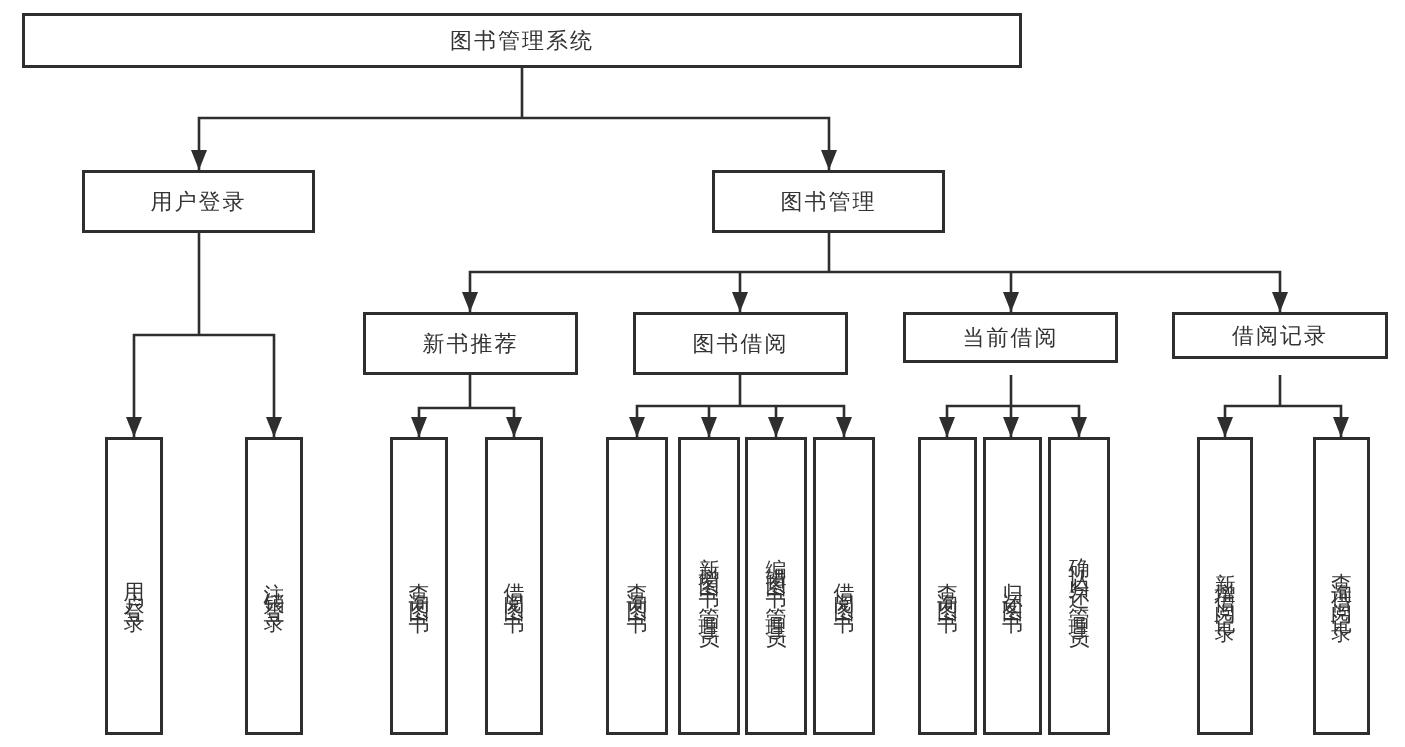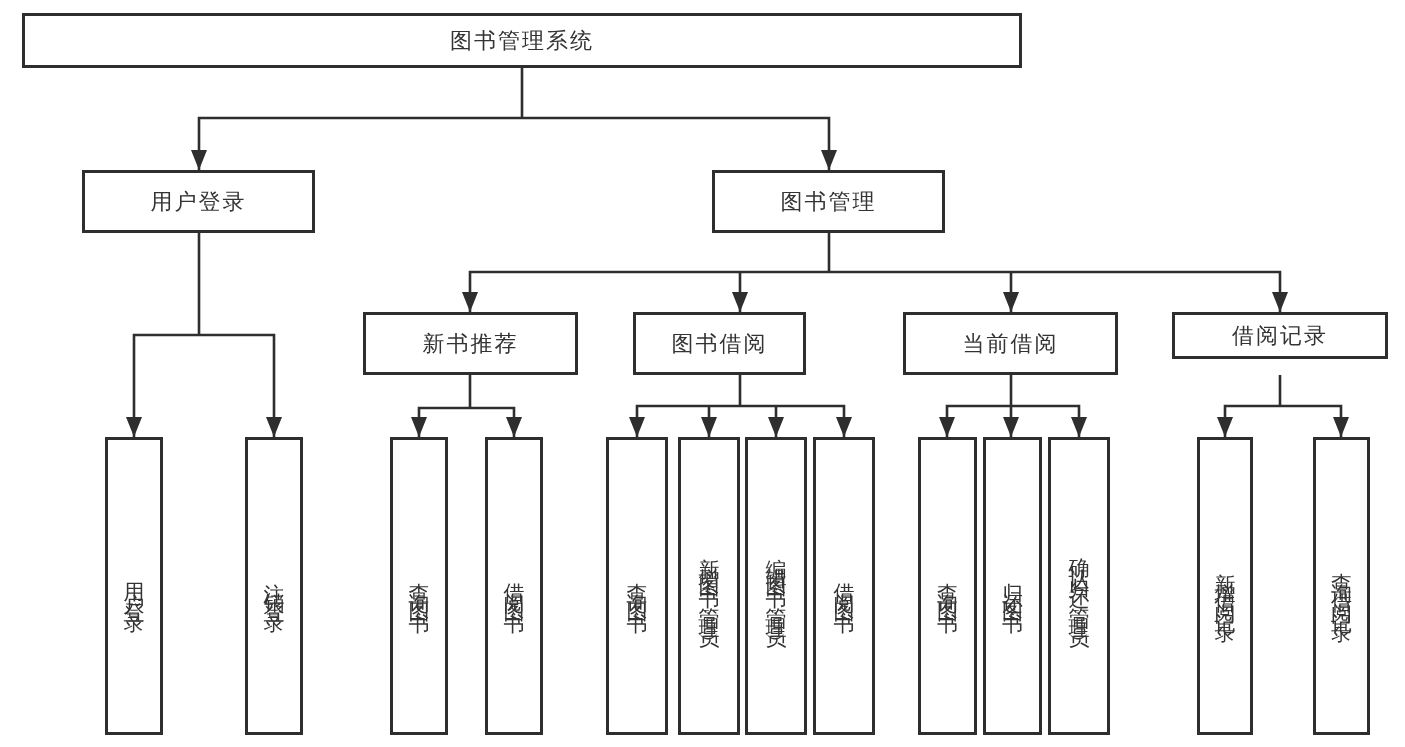--- a/index.html
+++ b/index.html
@@ -96,24 +96,24 @@
   <div class="box hbox" style="left:82px;top:170px;width:233px;height:63px">
     <span>用户登录</span>
   </div>
   <div class="box hbox" style="left:712px;top:170px;width:233px;height:63px">
     <span>图书管理</span>
   </div>
 
   <div class="box hbox" style="left:363px;top:312px;width:215px;height:63px">
     <span>新书推荐</span>
   </div>
-  <div class="box hbox" style="left:633px;top:312px;width:173px;height:63px">
+  <div class="box hbox" style="left:633px;top:312px;width:215px;height:63px">
     <span>图书借阅</span>
   </div>
-  <div class="box hbox" style="left:903px;top:312px;width:215px;height:63px">
+  <div class="box hbox" style="left:903px;top:312px;width:215px;height:51px">
     <span>当前借阅</span>
   </div>
   <div class="box hbox" style="left:1172px;top:312px;width:216px;height:47px">
     <span>借阅记录</span>
   </div>
 
   <div class="box vbox" style="left:105px;width:58px">
     <span class="vtext">用户登录</span>
   </div>
   <div class="box vbox" style="left:245px;width:58px">

